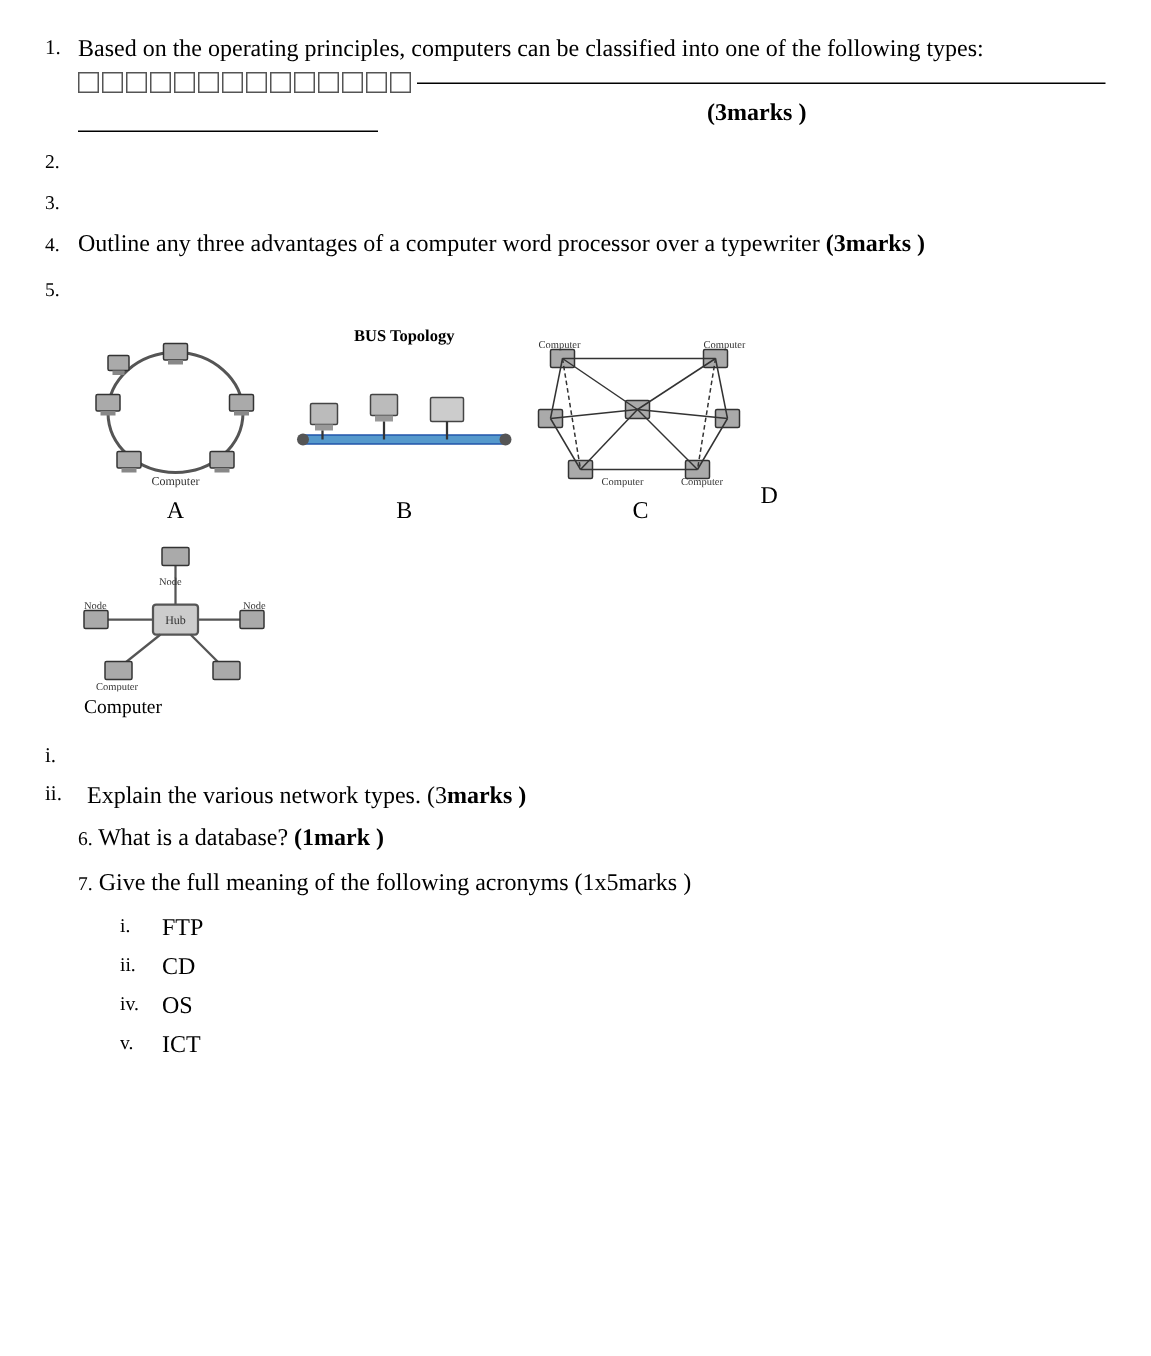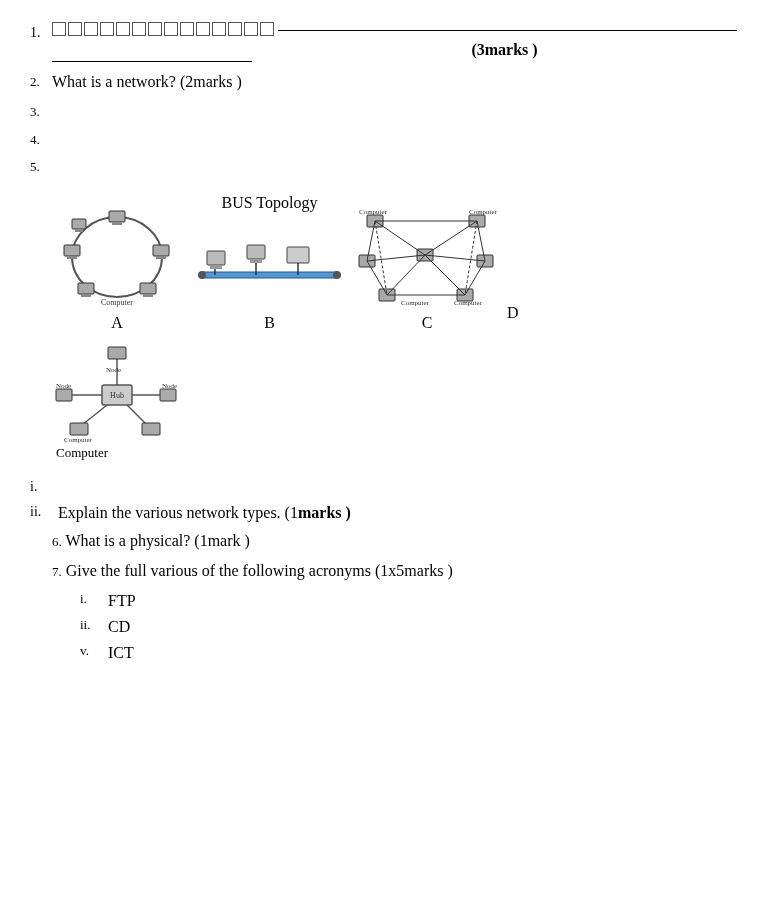--- a/index.html
+++ b/index.html
@@ -70,23 +70,24 @@
       display: flex;
       flex-direction: column;
       align-items: center;
       font-size: 15px;
     }
     .topo-label {
       margin-top: 4px;
       font-size: 16px;
     }
     .bus-title {
-      font-size: 16px;
+      font-size: 11px;
       margin-bottom: 2px;
       align-self: center;
+      font-weight: bold;
     }
     .sub-item {
       display: flex;
       margin-bottom: 4px;
     }
     .sub-num {
       min-width: 28px;
       font-size: 13px;
     }
     .section-gap {
@@ -104,20 +105,21 @@
       min-width: 28px;
       font-size: 13px;
     }
   </style>
 </head>
 <body>
 
 <div class="question">
   <span class="q-num">1.</span>
   <div class="q-body">
+    <div class="q1-text">Based  on  the  operating  principles,  computers  can  be classified   into   one   of   the   following   types:</div>
     <div class="answer-line-area">
       <div style="display:flex; align-items:center; gap:0;">
         <div class="boxes-line">
           <span class="answer-box"></span>
           <span class="answer-box"></span>
           <span class="answer-box"></span>
           <span class="answer-box"></span>
           <span class="answer-box"></span>
           <span class="answer-box"></span>
           <span class="answer-box"></span>
@@ -134,29 +136,31 @@
       <div style="display:flex; align-items:flex-end;">
         <div style="width:200px; border-bottom:1px solid #000;"></div>
         <div style="flex:1; text-align:center; font-weight:bold; padding-left:20px;">(3marks )</div>
       </div>
     </div>
   </div>
 </div>
 
 <div class="q-simple">
   <span class="q-num" style="font-size:13px;">2.</span>
-  <span>What is a network?  (2marks )</span>
 </div>
 
 <div class="q-simple">
   <span class="q-num" style="font-size:13px;">3.</span>
 </div>
 
 <div class="q-simple" style="flex-wrap:wrap;">
   <span class="q-num" style="font-size:13px;">4.</span>
+  <span>
+    <span>Outline any three advantages of a computer word processor over a typewriter</span>&nbsp;<span style="font-weight:bold;">(3marks )</span>
+  </span>
 </div>
 
 <div class="q-simple">
   <span class="q-num" style="font-size:13px;">5.</span>
 </div>
 
 <div class="topology-section">
   <div class="topology-row">
 
     <div class="topology-item">
@@ -288,42 +292,46 @@
   </div>
 </div>
 
 <div class="section-gap">
   <div class="sub-item">
     <span class="sub-num" style="font-size:14px;">i.</span>
   </div>
   <div class="sub-item">
     <span class="sub-num" style="font-size:14px;">ii.</span>
     <span>
-      <span>Explain the various network types. (1</span><span style="font-weight:bold;">marks )</span>
+      <span>Explain the various network types. (3</span><span style="font-weight:bold;">marks )</span>
     </span>
   </div>
 </div>
 
 <div class="q6-area">
   <span style="font-size:13px;">6.</span>
-  <span>What is a physical?</span>
-  <span style="font-weight:normal;">(1mark )</span>
+  <span>What is a database?</span>
+  <span style="font-weight:bold;">(1mark )</span>
 </div>
 
 <div class="q6-area">
   <span style="font-size:13px;">7.</span>
-  <span>Give the full various of the following acronyms (1x5marks )</span>
+  <span>Give the full meaning of the following acronyms (1x5marks )</span>
 </div>
 
 <div style="margin-left: 50px;">
   <div class="acronym-item">
     <span class="acronym-num">i.</span>
     <span>FTP</span>
   </div>
   <div class="acronym-item">
     <span class="acronym-num">ii.</span>
     <span>CD</span>
   </div>
   <div class="acronym-item">
+    <span class="acronym-num">iv.</span>
+    <span>OS</span>
+  </div>
+  <div class="acronym-item">
     <span class="acronym-num">v.</span>
     <span>ICT</span>
   </div>
 </div>
 
 </body></html>

